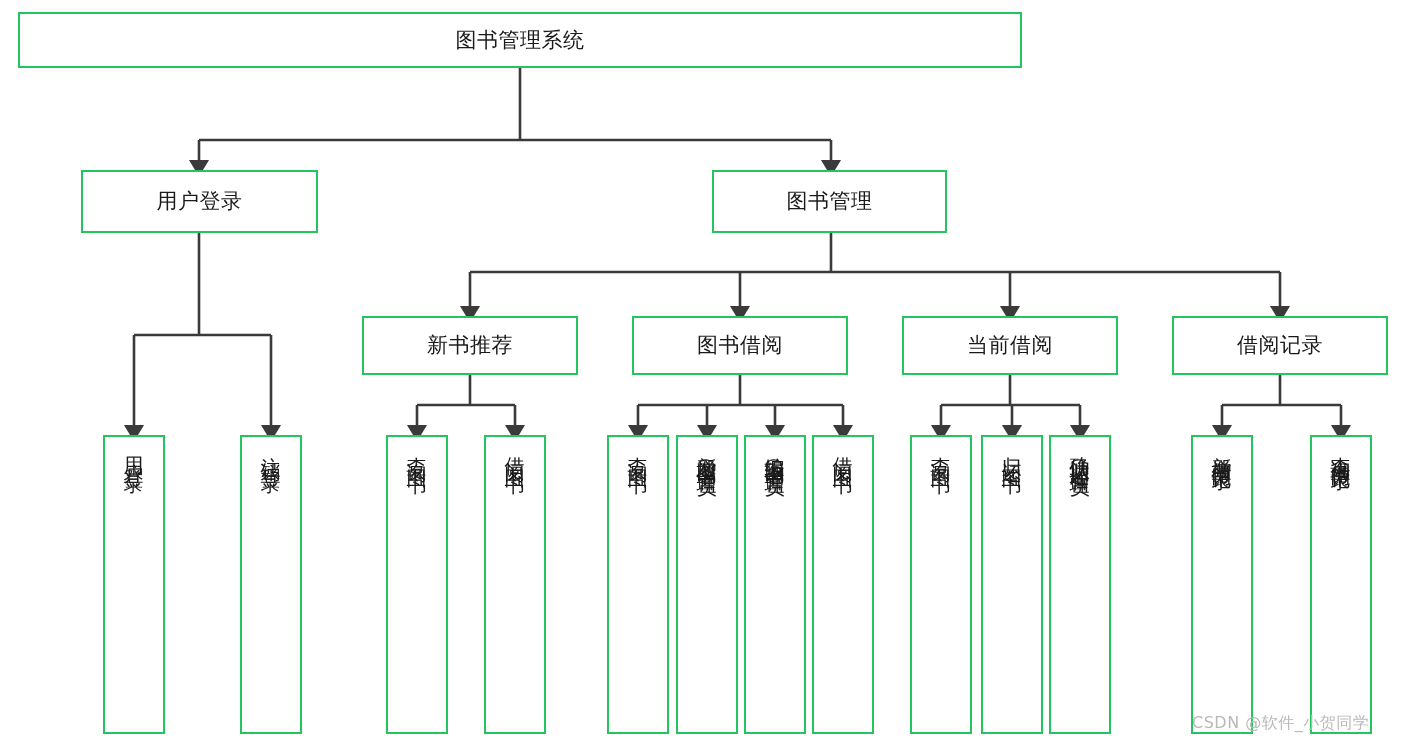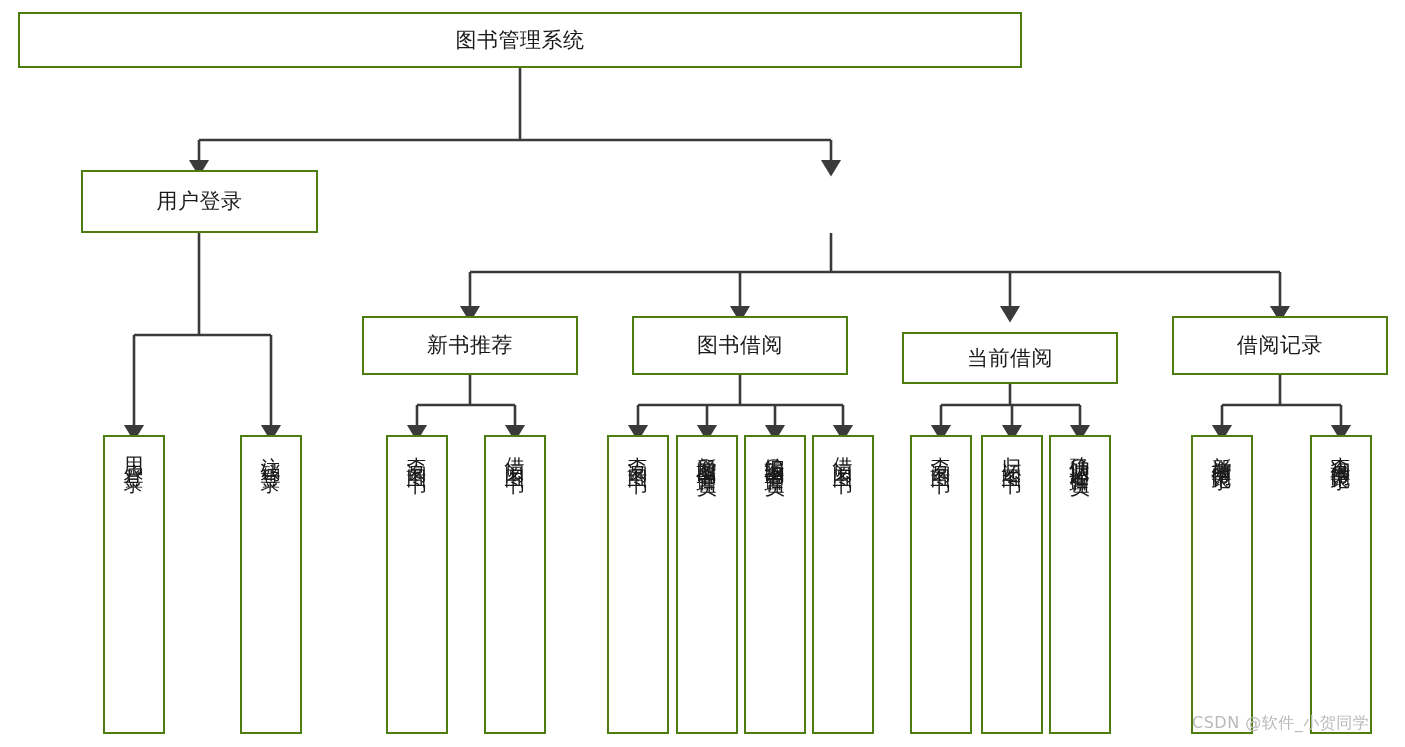--- a/index.html
+++ b/index.html
@@ -22,21 +22,21 @@
     left: 0;
     top: 0;
     width: 1405px;
     height: 747px;
     pointer-events: none;
   }
   .node {
     position: absolute;
     box-sizing: border-box;
     background: #ffffff;
-    border: 2px solid #4d7c0f;
+    border: 2px solid #22c55e;
     display: flex;
     align-items: center;
     justify-content: center;
     color: #1a1a1a;
   }
   .node-label {
     display: block;
     text-align: center;
     line-height: 1.05;
     white-space: nowrap;
@@ -125,28 +125,31 @@
     </g>
   </svg>
 
   <div class="node horiz" style="left:18px; top:12px; width:1004px; height:56px;">
     <span class="node-label">图书管理系统</span>
   </div>
 
   <div class="node horiz" style="left:81px; top:170px; width:237px; height:63px;">
     <span class="node-label">用户登录</span>
   </div>
+  <div class="node horiz" style="left:712px; top:170px; width:235px; height:63px;">
+    <span class="node-label">图书管理</span>
+  </div>
 
   <div class="node horiz" style="left:362px; top:316px; width:216px; height:59px;justify-content:center;">
     <span class="node-label">新书推荐</span>
   </div>
   <div class="node horiz" style="left:632px; top:316px; width:216px; height:59px;">
     <span class="node-label">图书借阅</span>
   </div>
-  <div class="node horiz" style="left:902px; top:332px; width:216px; height:52px;">
+  <div class="node horiz" style="left:902px; top:316px; width:216px; height:59px;">
     <span class="node-label">当前借阅</span>
   </div>
   <div class="node horiz" style="left:1172px; top:316px; width:216px; height:59px;">
     <span class="node-label">借阅记录</span>
   </div>
 
   <div class="node vert" style="left:103px; top:435px; width:62px; height:299px;">
     <span class="node-label">用户登录</span>
   </div>
   <div class="node vert" style="left:240px; top:435px; width:62px; height:299px;">

